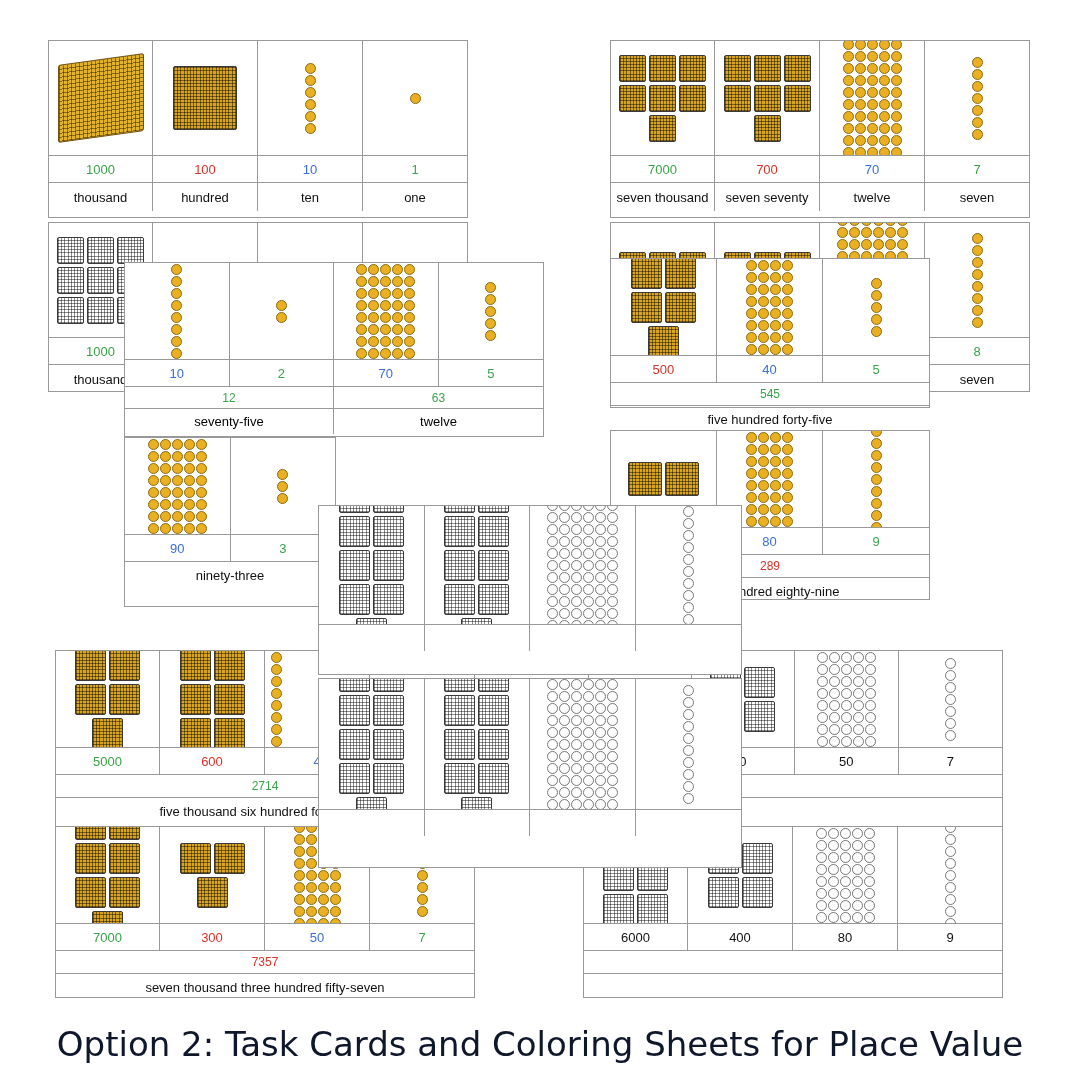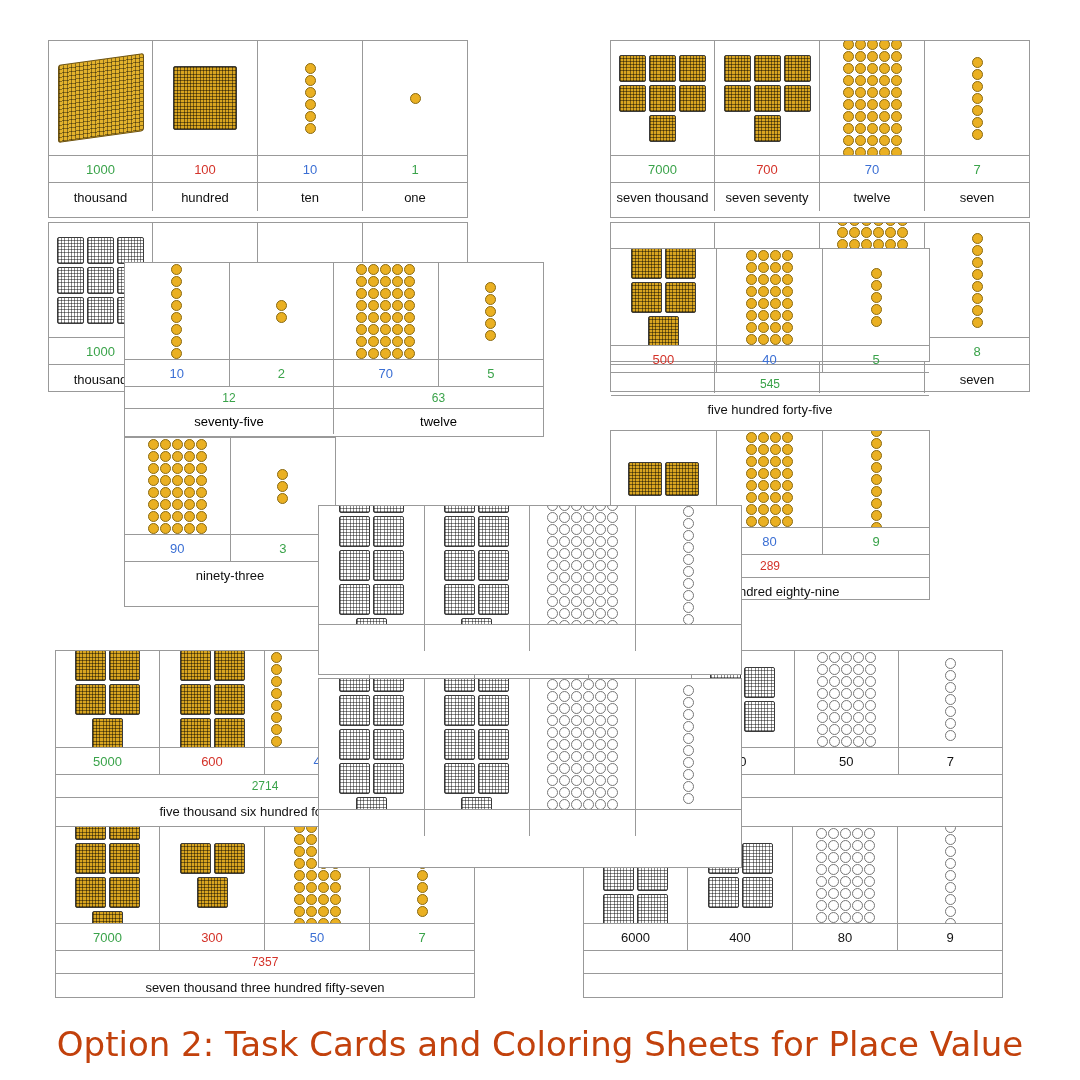--- a/index.html
+++ b/index.html
@@ -81,21 +81,21 @@
     width:11px;height:11px;border-radius:50%;
     background:#eab022;border:1px solid #8a6a12;box-sizing:border-box;
   }
   .dot.hollow{background:#ffffff;border:1px solid #777;}
   .col{display:flex;flex-direction:column;align-items:center;gap:1px;}
 
   
   .caption{
     position:absolute;left:0;right:0;bottom:16px;
     text-align:center;
-    font-size:34px;color:#c2410c;
+    font-size:34px;color:#0f172a;
     font-family:"DejaVu Sans", sans-serif;
   }
 </style>
 </head>
 <body>
 
 <div class="stage">
 
   <div class="card" style="left:48px;top:40px;width:420px;height:178px;">
     <div class="cellrow pic">
@@ -432,21 +432,21 @@
       <div class="cell g" style="width:104px;">8</div>
     </div>
     <div class="band wordrow">
       <div class="cell" style="width:104px;"></div>
       <div class="cell" style="width:105px;"></div>
       <div class="cell" style="width:105px;"></div>
       <div class="cell" style="width:104px;">seven</div>
     </div>
   </div>
 
-  <div class="card" style="left:610px;top:248px;width:320px;height:114px;">
+  <div class="card" style="left:610px;top:258px;width:320px;height:150px;">
     <div class="cellrow">
       <div class="cell" style="width:106px;height:96px;padding:5px;">
         <div class="grp" id="c5-a">
             <div class="flat" style="width: 31px; height: 31px;"></div>
             <div class="flat" style="width: 31px; height: 31px;"></div>
             <div class="flat" style="width: 31px; height: 31px;"></div>
             <div class="flat" style="width: 31px; height: 31px;"></div>
             <div class="flat" style="width: 31px; height: 31px;"></div>
           </div>
       </div>

